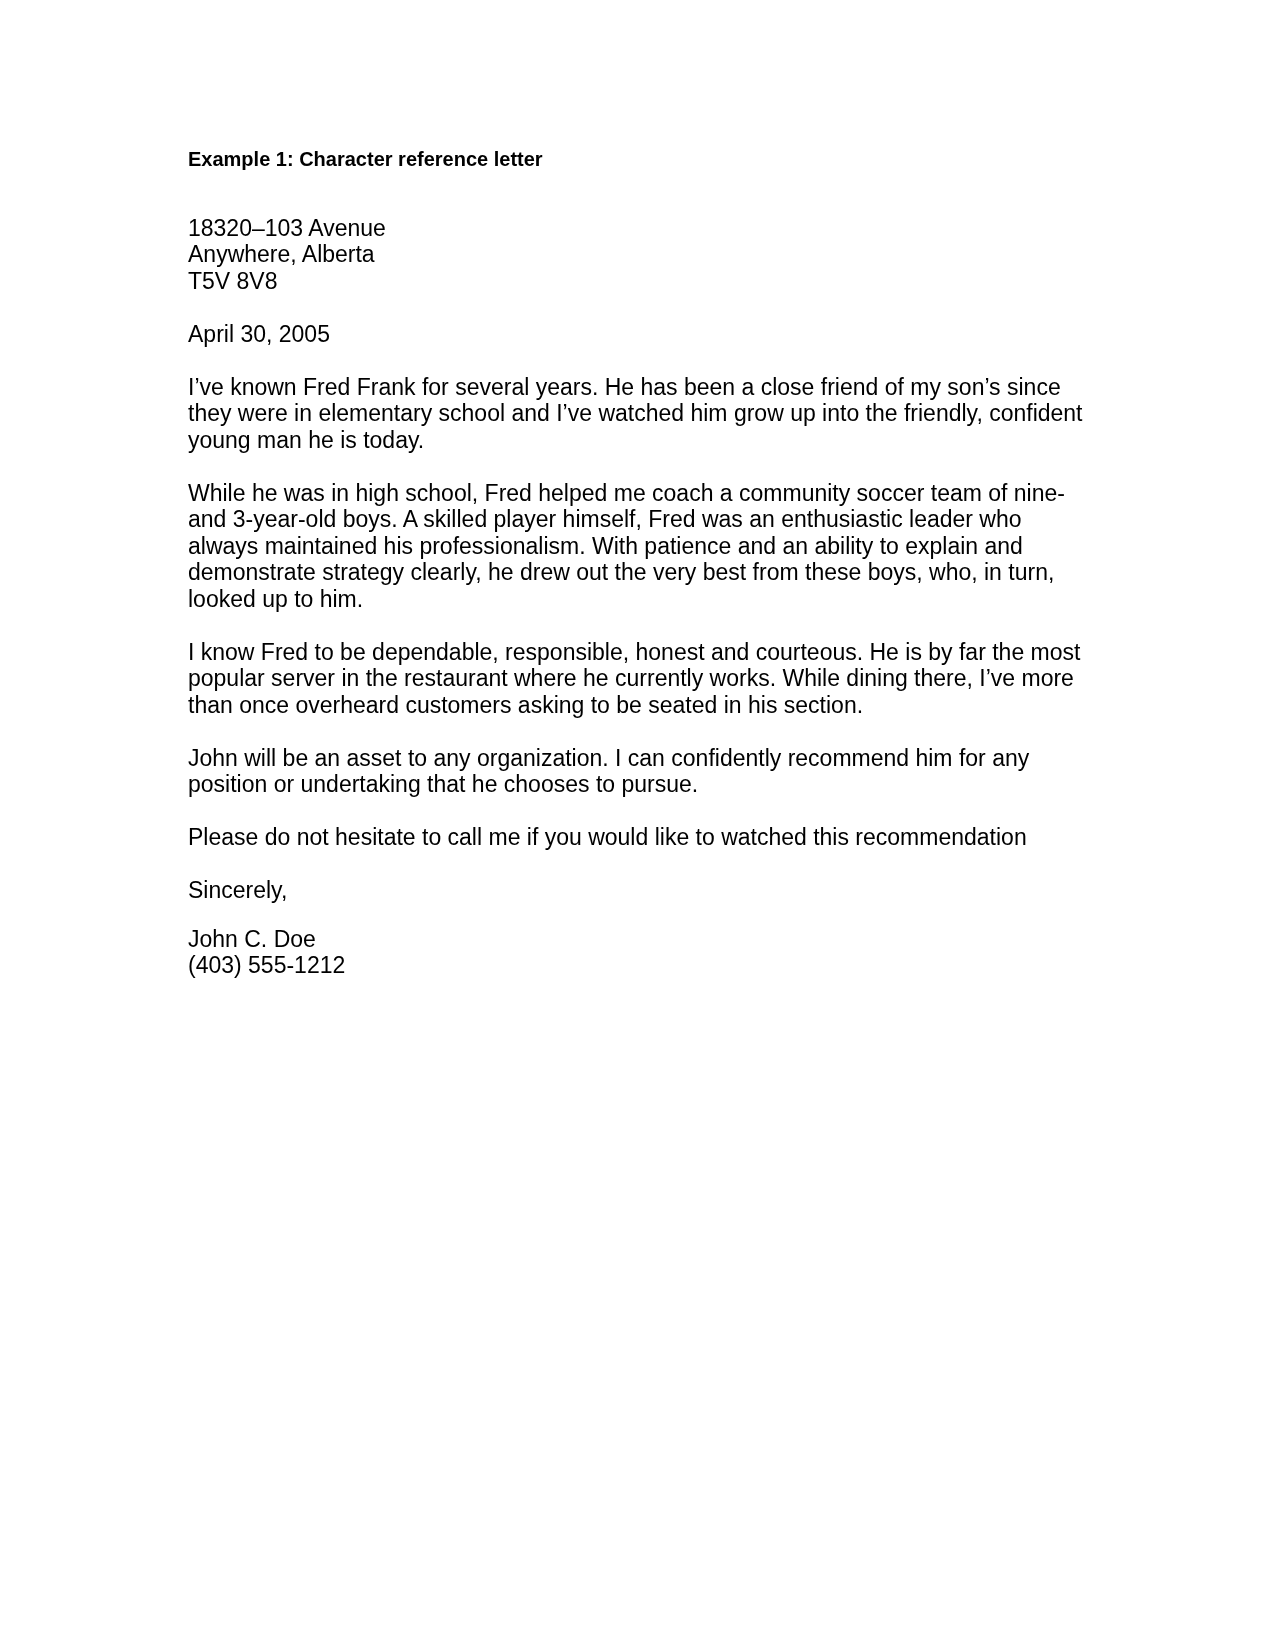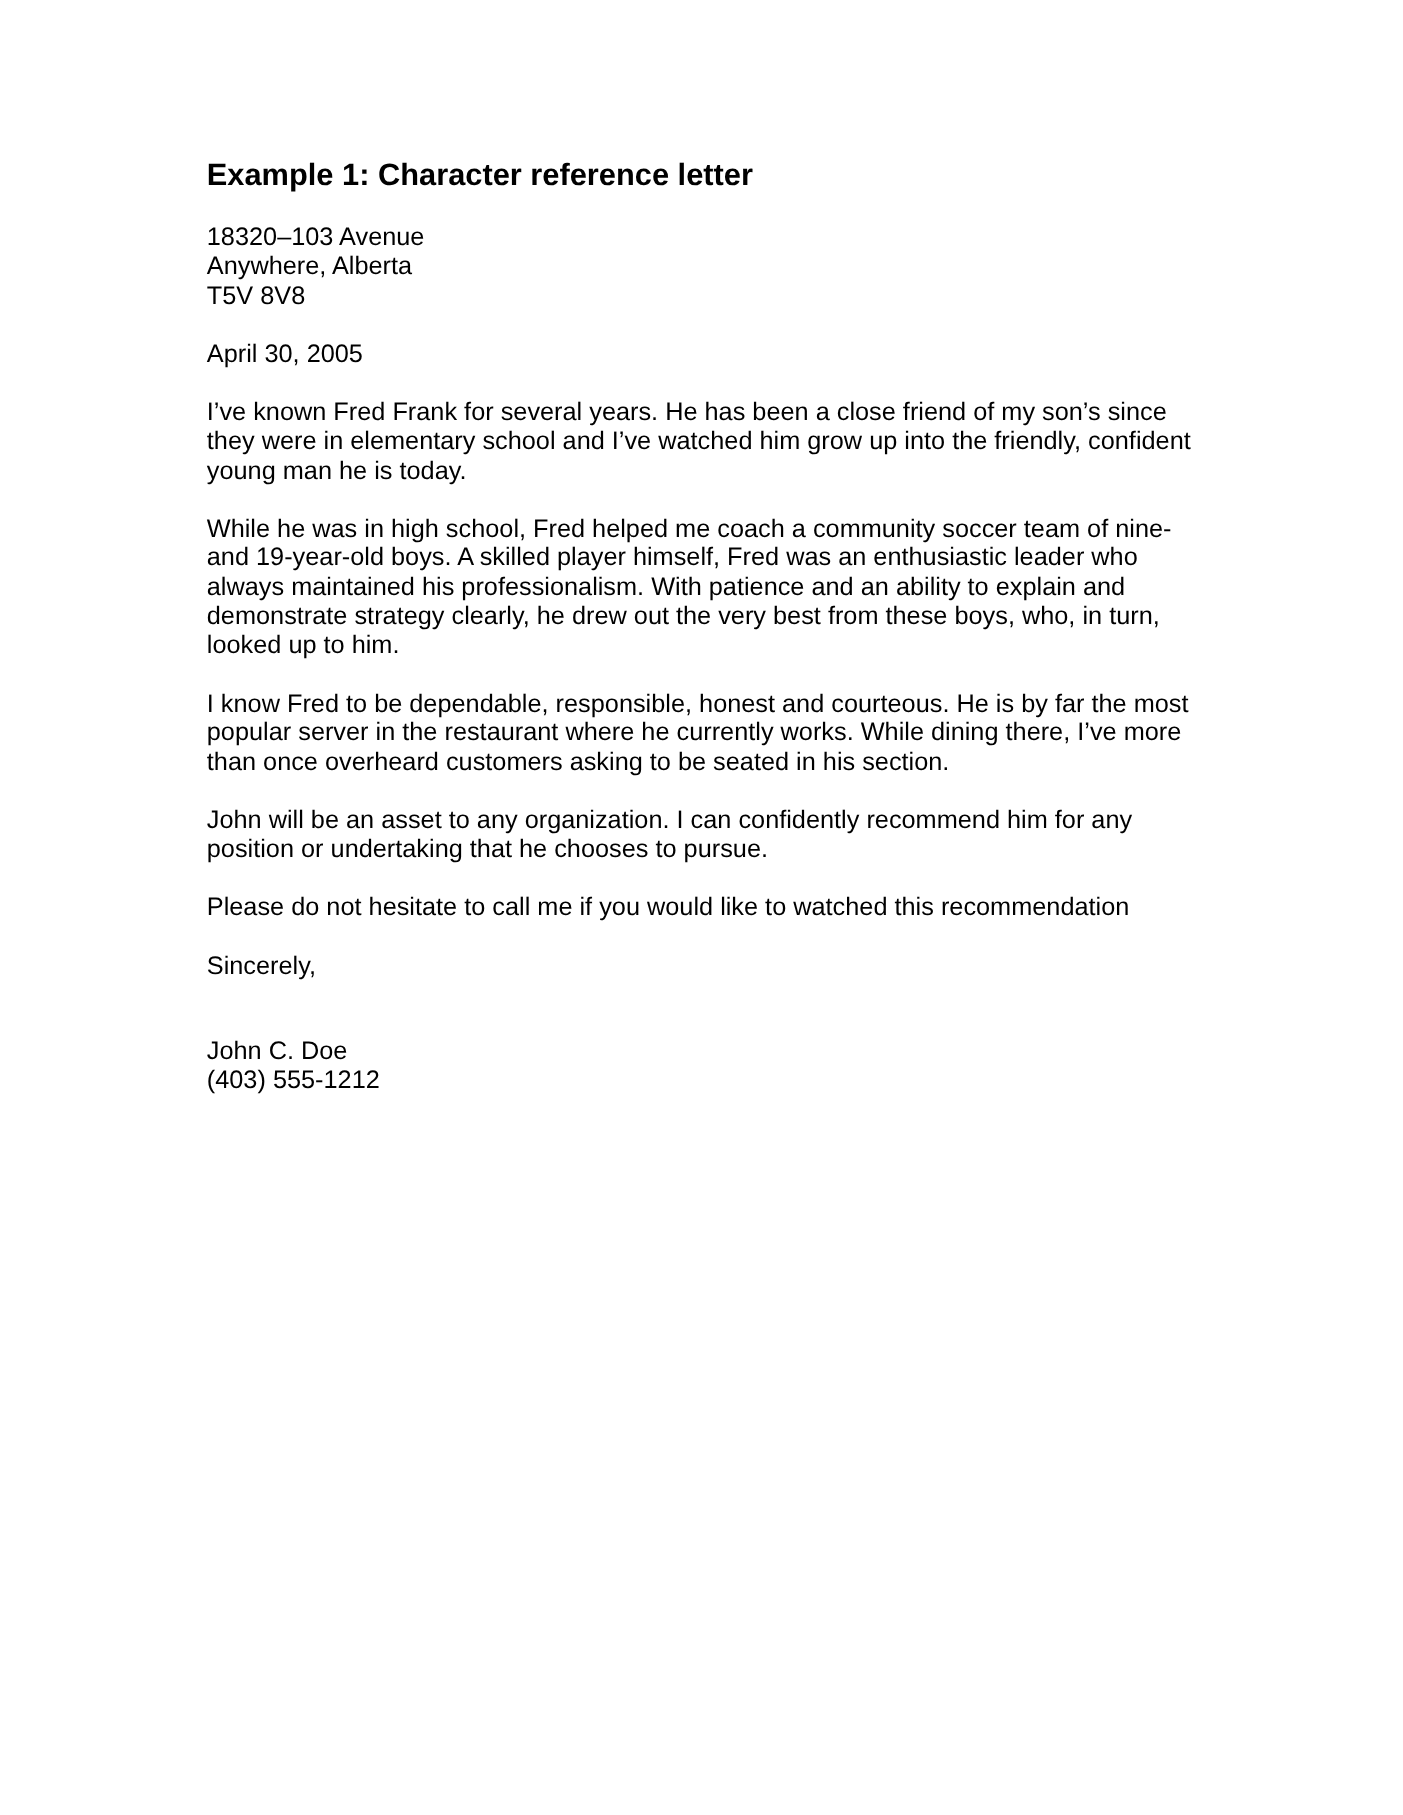--- a/index.html
+++ b/index.html
@@ -18,30 +18,30 @@
     line-height: 26.5px;
     overflow: hidden;
   }
   .content {
     position: absolute;
     left: 188px;
     top: 146px;
     width: 920px;
   }
   .heading {
-    font-size: 28px;
+    font-size: 20px;
     font-weight: bold;
-    margin: 0 0 29px 0;
+    margin: 0 0 42px 0;
     line-height: 26.5px;
   }
   .block {
     margin: 0 0 26.5px 0;
   }
   .block.closing-block {
-    margin-bottom: 51px;
+    margin-bottom: 22px;
   }
   .line {
     white-space: nowrap;
   }
 </style>
 </head>
 <body>
 
 <div class="page">
   <div class="content">
@@ -60,21 +60,21 @@
 
 
     <div class="block">
       <div class="line">I’ve known Fred Frank for several years. He has been a close friend of my son’s since</div>
       <div class="line">they were in elementary school and I’ve watched him grow up into the friendly, confident</div>
       <div class="line">young man he is today.</div>
     </div>
 
     <div class="block">
       <div class="line">While he was in high school, Fred helped me coach a community soccer team of nine-</div>
-      <div class="line">and 19-year-old boys. A skilled player himself, Fred was an enthusiastic leader who</div>
+      <div class="line">and 3-year-old boys. A skilled player himself, Fred was an enthusiastic leader who</div>
       <div class="line">always maintained his professionalism. With patience and an ability to explain and</div>
       <div class="line">demonstrate strategy clearly, he drew out the very best from these boys, who, in turn,</div>
       <div class="line">looked up to him.</div>
     </div>
 
     <div class="block">
       <div class="line">I know Fred to be dependable, responsible, honest and courteous. He is by far the most</div>
       <div class="line">popular server in the restaurant where he currently works. While dining there, I’ve more</div>
       <div class="line">than once overheard customers asking to be seated in his section.</div>
     </div>

